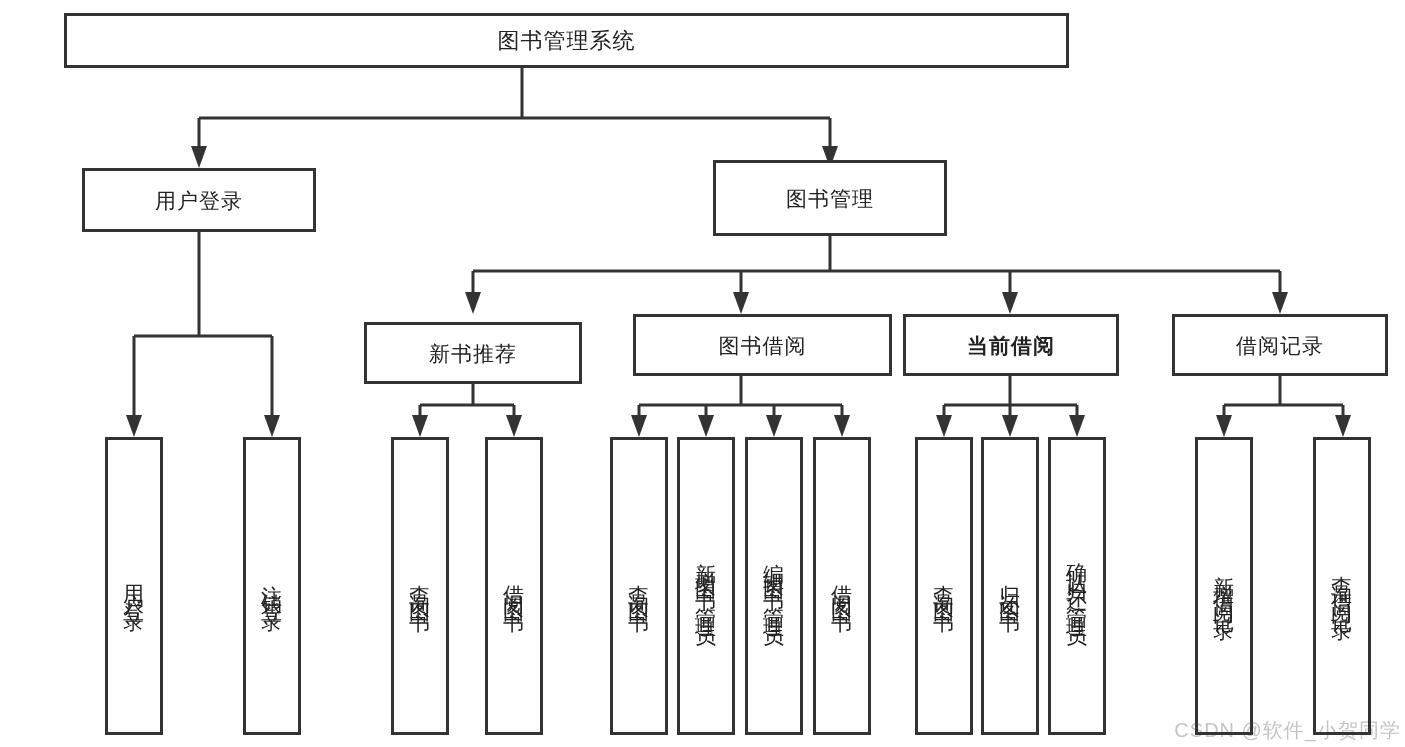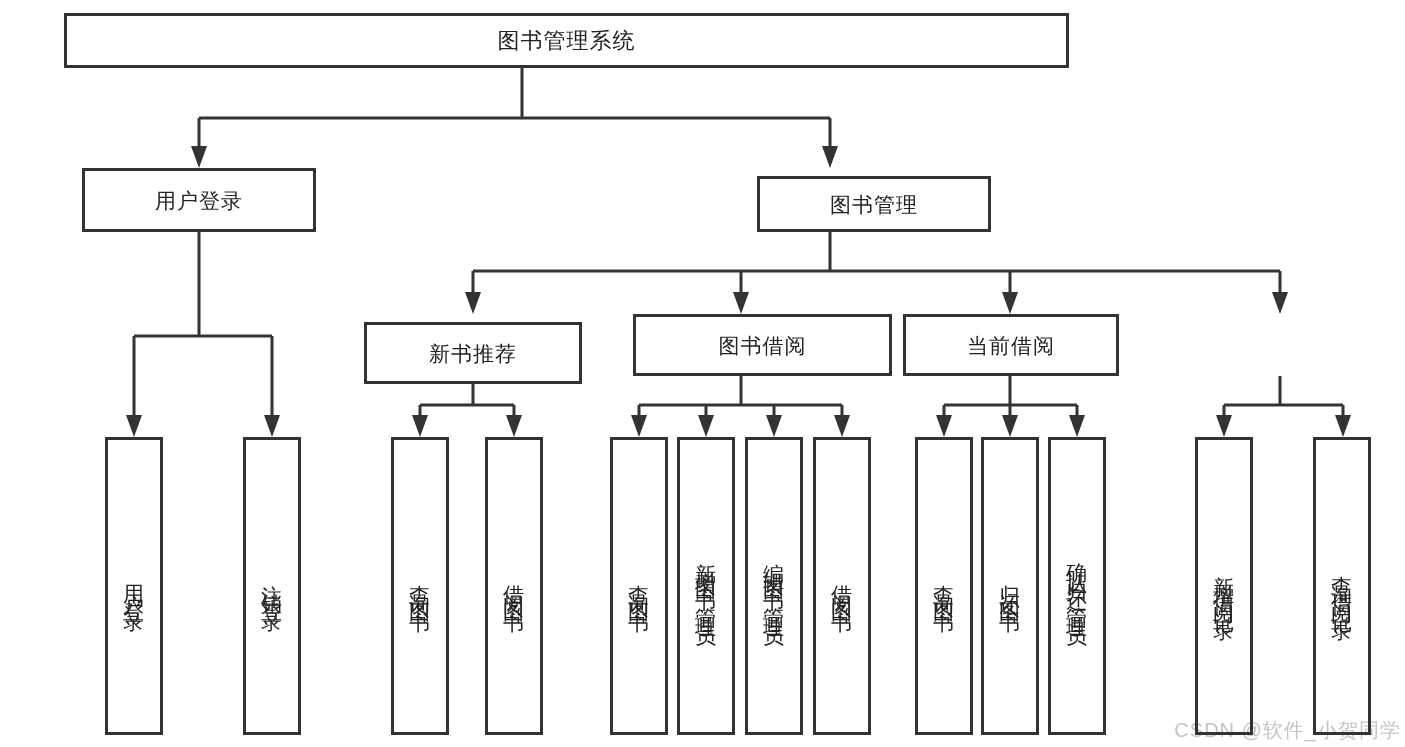--- a/index.html
+++ b/index.html
@@ -128,25 +128,26 @@
     <g>
       <path d="M1280,376 V405 M1224,405 H1343 M1224,405 V417 M1343,405 V417"></path>
       <polygon points="1216,415 1232,415 1224,437"></polygon>
       <polygon points="1335,415 1351,415 1343,437"></polygon>
     </g>
   </svg>
 
   <div class="hbox root" style="left:20px; top:13px; width:1005px; height:55px;">图书管理系统</div>
 
   <div class="hbox" style="left:82px; top:168px; width:234px; height:64px;">用户登录</div>
-  <div class="hbox" style="left:713px; top:176px; width:234px; height:56px;margin-left:44px;">图书管理</div>
+  <div class="hbox" style="left:713px; top:160px; width:234px; height:76px;">图书管理</div>
 
   <div class="hbox" style="left:364px; top:314px; width:218px; height:62px;margin-top:8px;">新书推荐</div>
   <div class="hbox" style="left:633px; top:314px; width:259px; height:62px;">图书借阅</div>
-  <div class="hbox" style="left:903px; top:314px; width:216px; height:62px;">当前借阅</div>
+  <div class="hbox" style="left:903px; top:314px; width:216px; height:62px;font-weight:bold;">当前借阅</div>
+  <div class="hbox" style="left:1172px; top:314px; width:216px; height:62px;">借阅记录</div>
 
   <div class="vbox" style="left:105px;">
     <span class="vlabel">用户登录</span>
   </div>
   <div class="vbox" style="left:243px;">
     <span class="vlabel">注销登录</span>
   </div>
 
   <div class="vbox" style="left:391px;">
     <span class="vlabel">查询图书</span>

